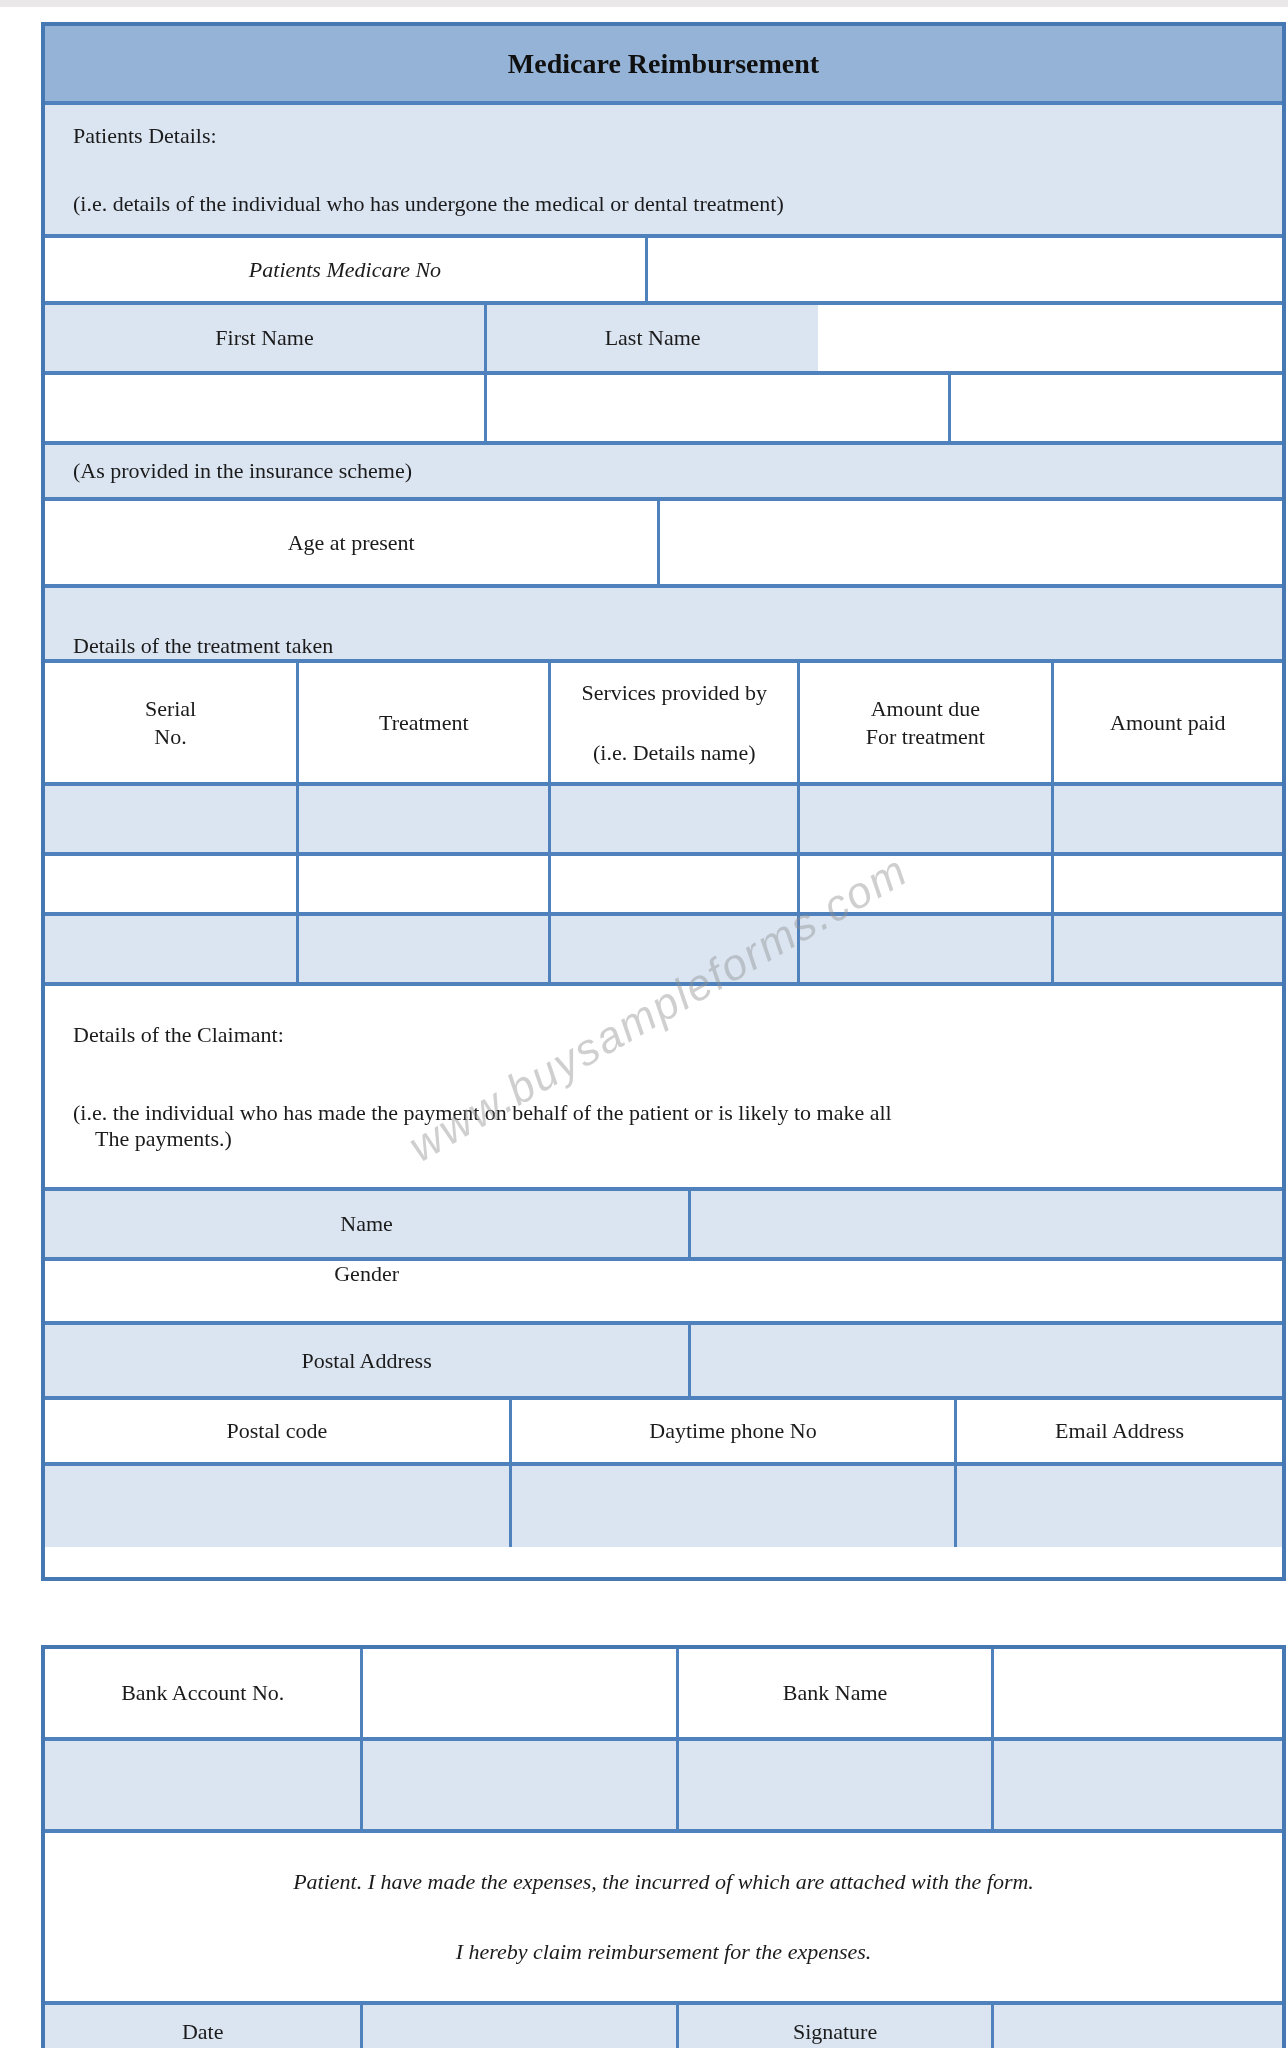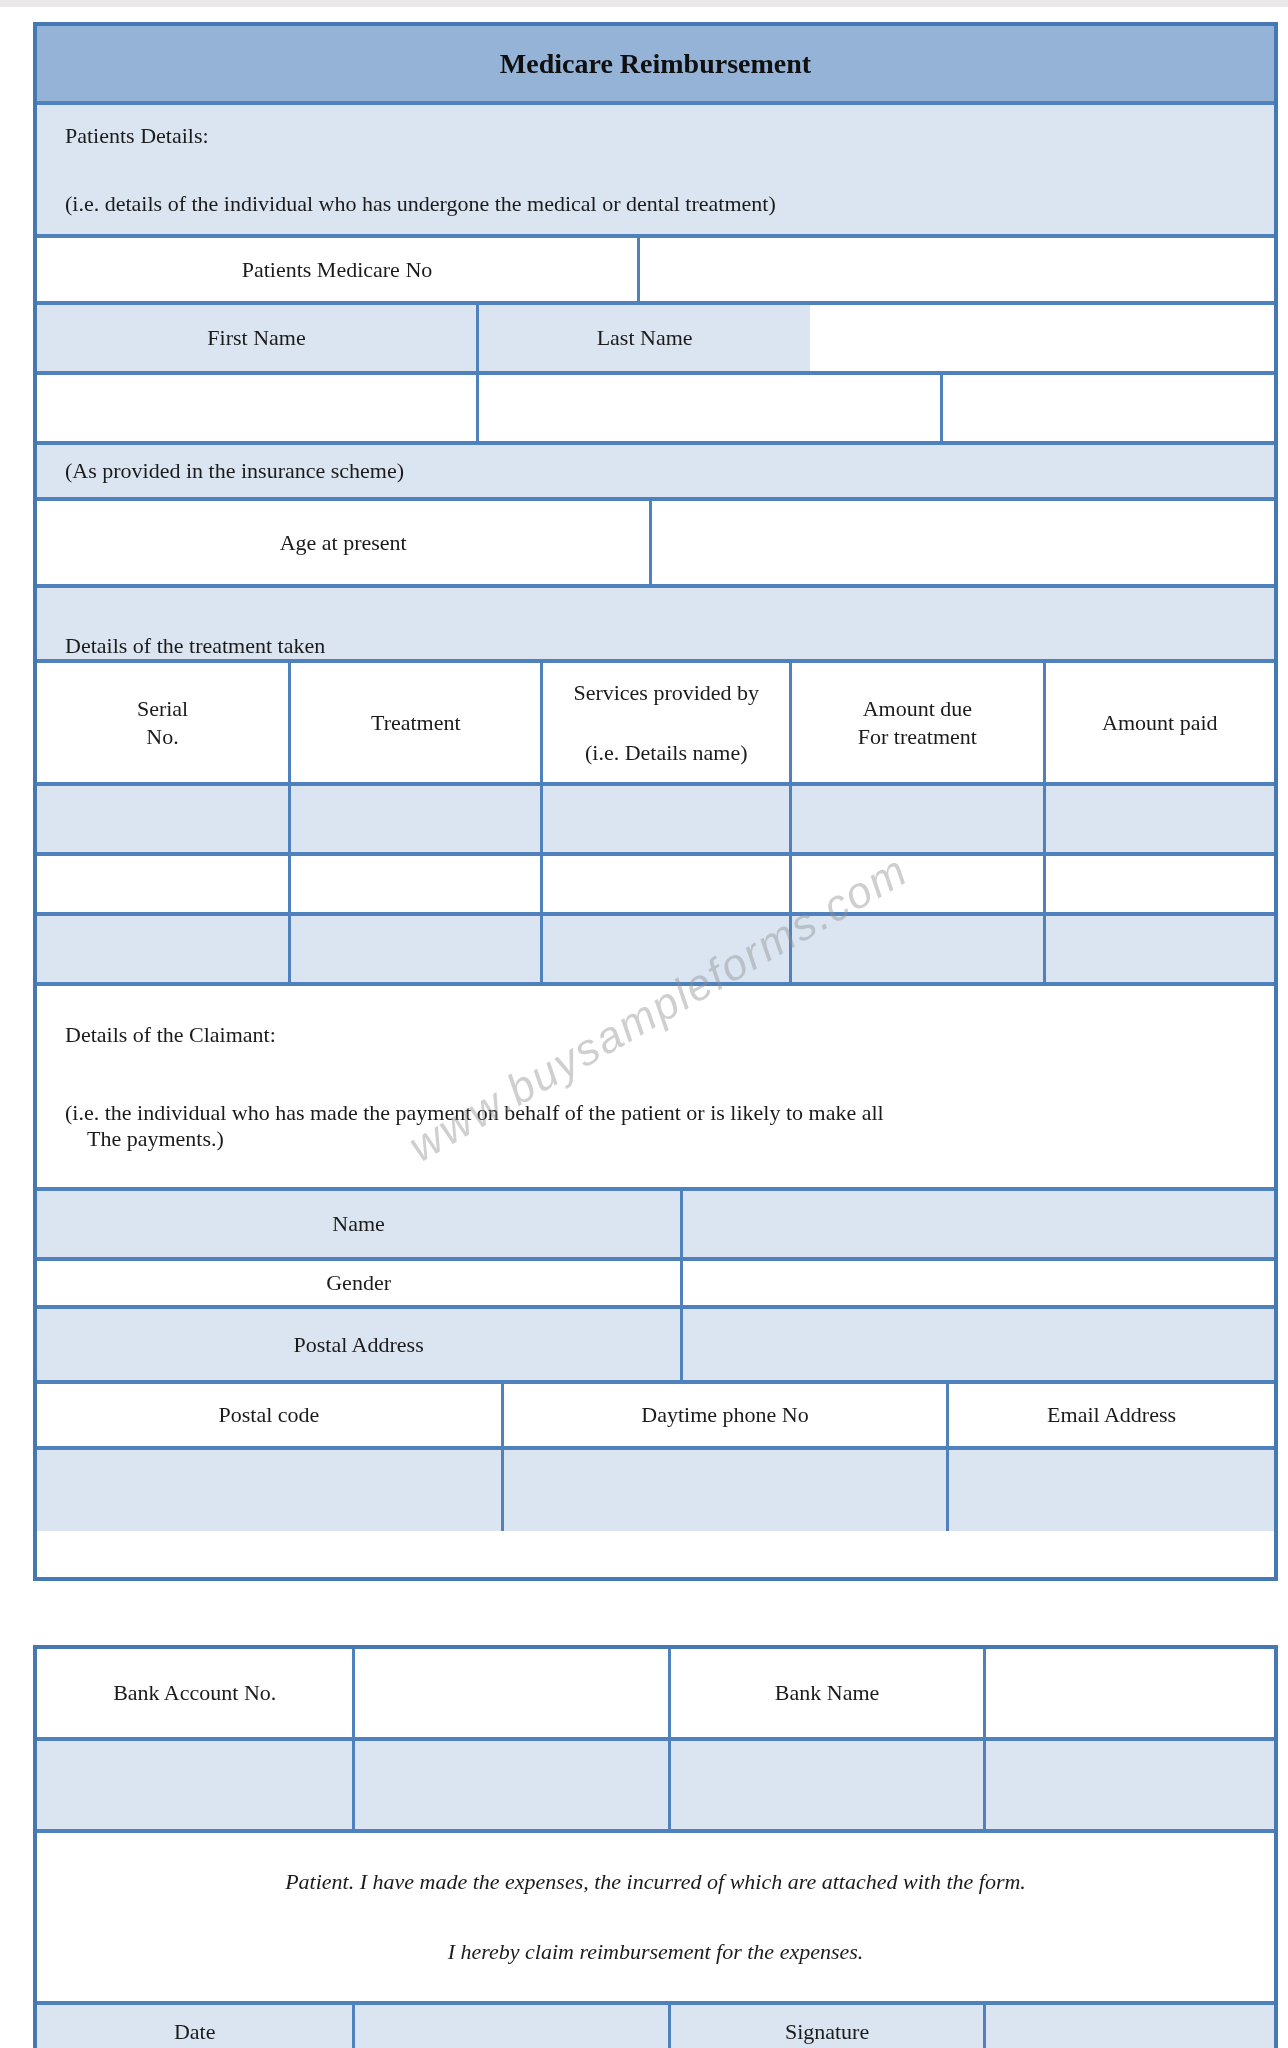--- a/index.html
+++ b/index.html
@@ -4,21 +4,21 @@
 <style>
   html,body { margin:0; padding:0; }
   .page {
     position:relative; width:1288px; height:2048px;
     background:#ffffff; overflow:hidden;
     font-family:"Liberation Serif", serif;
     color:#1b1b1b; font-size:22px;
   }
   .top-strip { position:absolute; top:0; left:0; width:100%; height:7px; background:#eae8e8; }
   .block {
-    position:absolute; left:33px; width:1245px;
+    position:absolute; left:41px; width:1245px;
     border:4px solid #4678b4; box-sizing:border-box; background:#fff;
   }
   .block-main  { top:22px;  height:1559px; }
   .block-bank  { top:1645px; height:450px; }
   .row { display:flex; box-sizing:border-box; border-top:4px solid #4f81bd; }
   .row.first { border-top:none; }
   .cell {
     box-sizing:border-box; border-left:3px solid #4f81bd;
     display:flex; flex-direction:column; align-items:center; justify-content:center;
     text-align:center; overflow:hidden;
@@ -61,21 +61,21 @@
     <div class="row first title-row" style="height:75px;">
       <span class="title-text">Medicare Reimbursement</span>
     </div>
 
     <div class="row section fill" style="height:133px; padding-top:18px;">
       <span>Patients Details:</span>
       <span class="gap-line">(i.e. details of the individual who has undergone the medical or dental treatment)</span>
     </div>
 
     <div class="row" style="height:67px;">
-      <div class="cell cfirst white" style="width:48.5%;">
+      <div class="cell cfirst white" style="width:48.5%;font-style:italic;">
         <span>Patients Medicare No</span>
       </div>
       <div class="cell white" style="width:51.5%;"></div>
     </div>
 
     <div class="row" style="height:70px;">
       <div class="cell cfirst fill" style="width:35.5%;">
         <span>First Name</span>
       </div>
       <div class="cell fill" style="width:27%;">
@@ -155,21 +155,21 @@
       <span class="indent">The payments.)</span>
     </div>
 
     <div class="row" style="height:70px;">
       <div class="cell cfirst fill" style="width:52%;">
         <span>Name</span>
       </div>
       <div class="cell fill" style="width:48%;"></div>
     </div>
 
-    <div class="row" style="height:48px;">
+    <div class="row" style="height:64px;flex-direction:column;">
       <div class="cell cfirst white" style="width:52%;">
         <span>Gender</span>
       </div>
       <div class="cell white" style="width:48%;"></div>
     </div>
 
     <div class="row" style="height:75px;">
       <div class="cell cfirst fill" style="width:52%;">
         <span>Postal Address</span>
       </div>

